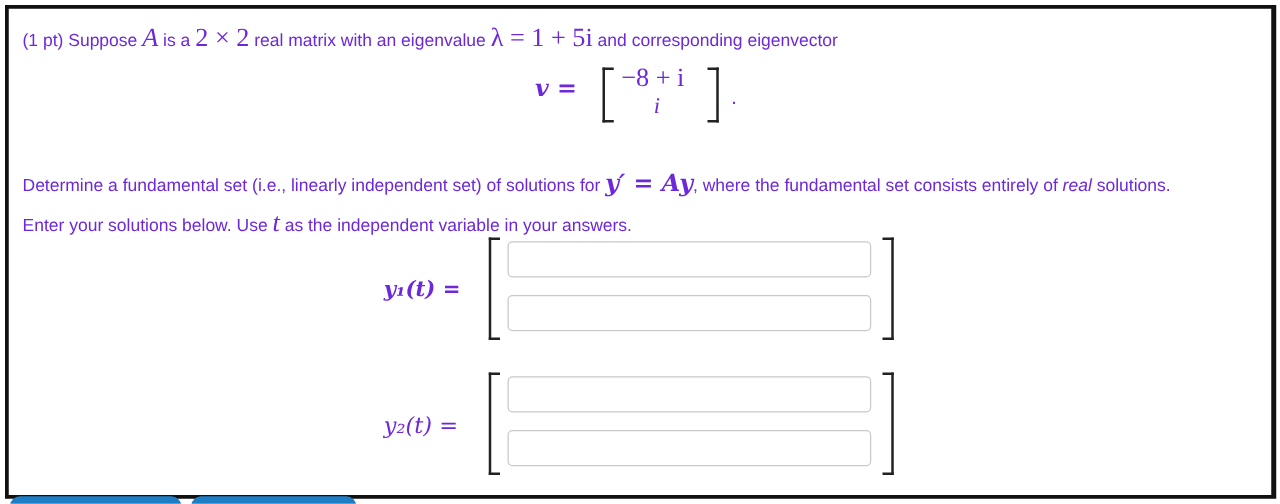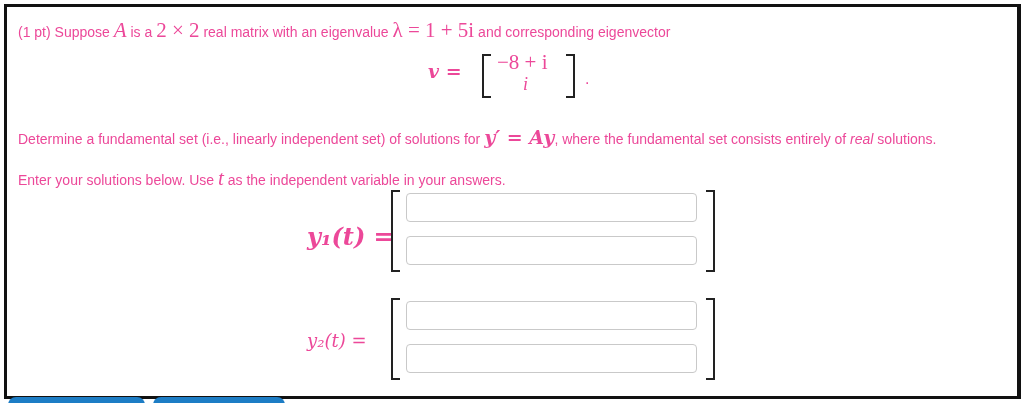--- a/index.html
+++ b/index.html
@@ -1,20 +1,20 @@
 <!DOCTYPE html>
 <html><head>
 <meta charset="utf-8">
 <style>
   html, body { margin:0; padding:0; background:#fff; }
   body { width:1024px; height:403px; position:relative; overflow:hidden;
          font-family:"Liberation Sans", sans-serif; color:#222; }
   .frame { position:absolute; left:4px; top:4px; width:1010px; height:389px;
            border:3px solid #111; border-right-width:4px; box-sizing:content-box; }
-  .txt { position:absolute; font-size:14px; white-space:nowrap; color:#ec4899; }
+  .txt { position:absolute; font-size:14px; white-space:nowrap; color:#6d28d9; }
   .m { font-family:"Liberation Serif", "DejaVu Serif", serif; font-size:21px; }
   .mi { font-family:"Liberation Serif", "DejaVu Serif", serif; font-style:italic; font-size:21px; }
   .brk { position:absolute; border:2px solid #222; width:7px; }
   .brk.l { border-right:none; }
   .brk.r { border-left:none; }
   .inp { position:absolute; height:29px; border:1px solid #c9c9c9; border-radius:4px;
          background:#fff; box-sizing:border-box; font-size:14px; padding:0 6px; outline:none;
          font-family:"Liberation Sans", sans-serif; }
   .btn { position:absolute; top:397px; height:14px; background:#1d7dc5; border-radius:8px 8px 0 0; }
 </style>
@@ -36,35 +36,35 @@
 
 <div>
   <span class="txt m" style="left:428px; top:60px; font-weight:bold; font-style:italic; font-family:'DejaVu Serif',serif; font-size:19px;">v =</span>
   <div class="brk l" style="left:482px; top:54px; height:40px;"></div>
   <span class="txt mi" style="left:497px; top:50px; font-style:normal;">−8 + i</span>
   <span class="txt mi" style="left:523px; top:74px; font-size:18px;">i</span>
   <div class="brk r" style="left:566px; top:54px; height:40px;"></div>
   <span class="txt" style="left:585px; top:70px; font-size:16px;">.</span>
 </div>
 
-<div class="txt" style="left:18px; top:126px;">
+<div class="txt" style="left:18px; top:136px;">
   <span>Determine a fundamental set (i.e., linearly independent set) of solutions for</span>
   <span class="mi" style="font-family:'DejaVu Serif',serif; font-weight:bold; font-size:19px;">y′ = Ay</span><span>, where the fundamental set consists entirely of</span>
   <em>real</em>
   <span>solutions.</span>
 </div>
 
 <div class="txt" style="left:18px; top:166px;text-align:center;">
   <span>Enter your solutions below. Use</span>
   <span class="mi">t</span>
   <span>as the independent variable in your answers.</span>
 </div>
 
 <div>
-  <span class="txt" style="left:307px; top:222px; font-family:'DejaVu Serif',serif; font-style:italic; font-size:24px; font-weight:bold;">y₁(t) =</span>
+  <span class="txt" style="left:307px; top:222px; font-family:'DejaVu Serif',serif; font-style:italic; font-size:17px; font-weight:bold;">y₁(t) =</span>
   <div class="brk l" style="left:391px; top:190px; height:78px;"></div>
   <input class="inp" style="left: 406px; top: 193px; width: 291px;" value="">
   <input class="inp" style="left: 406px; top: 236px; width: 291px;" value="">
   <div class="brk r" style="left:706px; top:190px; height:78px;"></div>
 </div>
 
 <div>
   <span class="txt" style="left:307px; top:330px; font-family:'DejaVu Serif',serif; font-style:italic; font-size:18px; font-weight:normal;">y₂(t) =</span>
   <div class="brk l" style="left:391px; top:298px; height:78px;"></div>
   <input class="inp" style="left: 406px; top: 301px; width: 291px;" value="">

